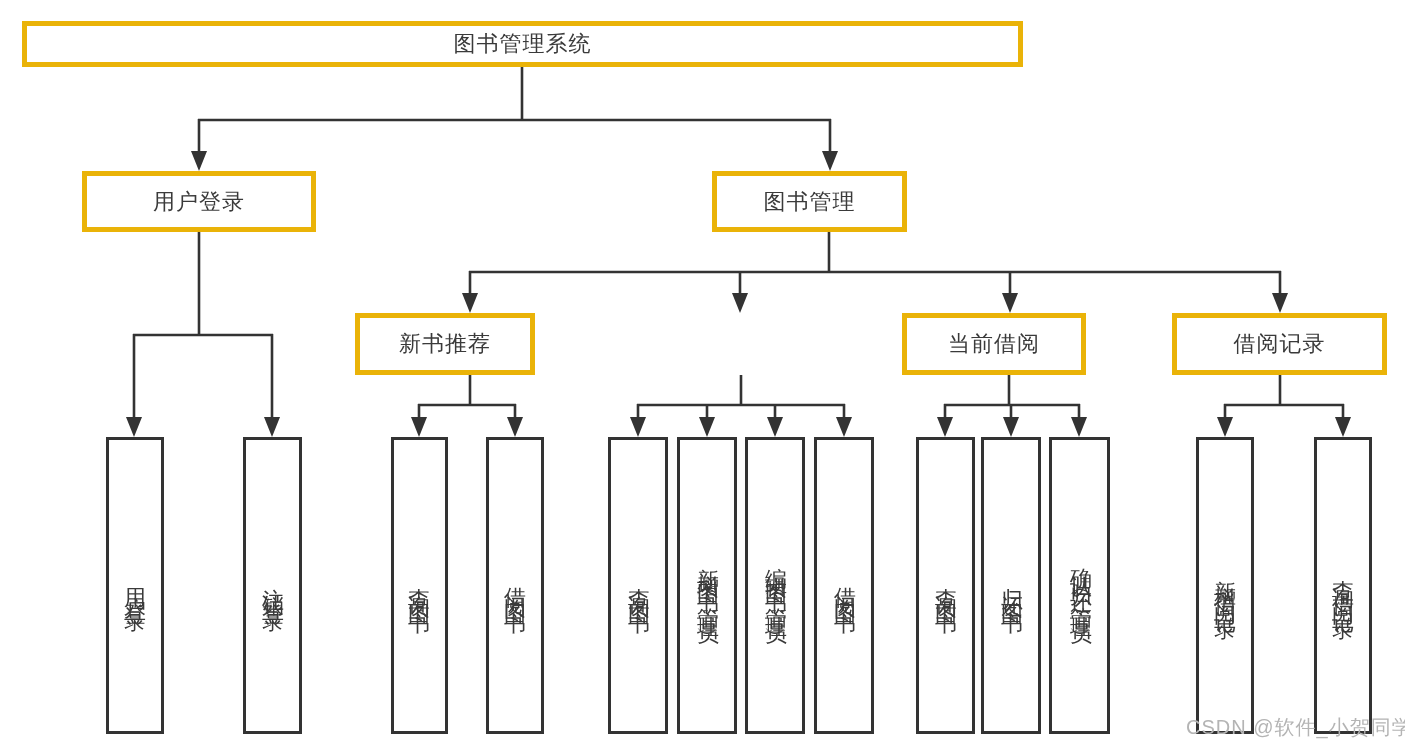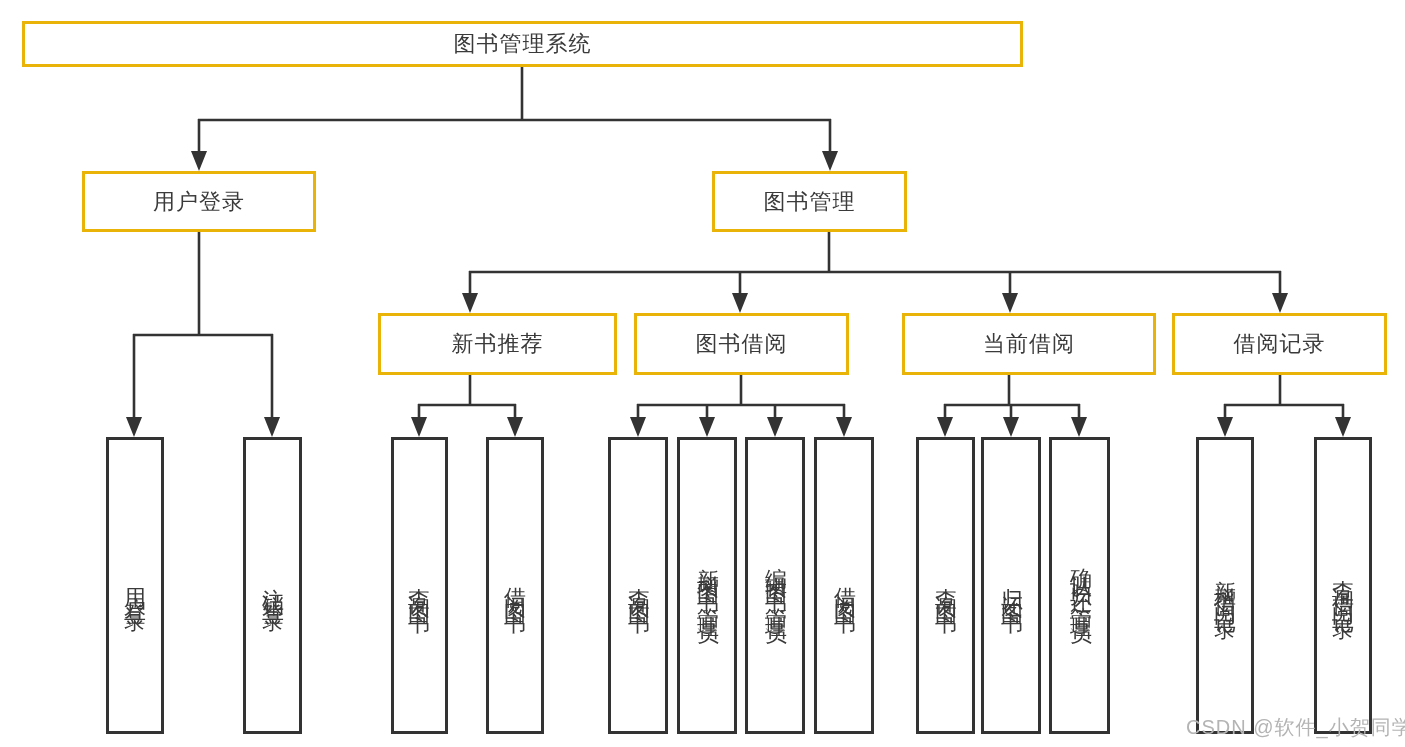--- a/index.html
+++ b/index.html
@@ -3,21 +3,21 @@
 <meta charset="utf-8">
 <style>
   html,body { margin:0; padding:0; background:#ffffff; }
   .canvas {
     position:relative; width:1405px; height:747px; background:#ffffff;
     font-family:"Liberation Sans", sans-serif; overflow:hidden;
   }
   .connectors { position:absolute; left:0; top:0; width:1405px; height:747px; z-index:1; }
   .box {
     position:absolute; box-sizing:border-box; background:#ffffff;
-    border:3px solid #eab308; color:#3a3a3a; z-index:2;
+    border:5px solid #eab308; color:#3a3a3a; z-index:2;
     display:flex; align-items:center; justify-content:center;
     font-size:22px; letter-spacing:1px; white-space:nowrap;
   }
   .vbox {
     position:absolute; box-sizing:border-box; background:#ffffff;
     border:3px solid #333333; color:#3a3a3a; z-index:2;
     writing-mode:vertical-rl; text-orientation:mixed;
     font-size:22px; letter-spacing:8px; text-align:center;
     line-height:52px; top:437px; height:297px;
   }
@@ -95,23 +95,22 @@
       <polygon points="1217,417 1233,417 1225,437"></polygon>
       <polygon points="1335,417 1351,417 1343,437"></polygon>
     </g>
   </svg>
 
   <div class="box" style="left:22px; top:21px; width:1001px; height:46px;">图书管理系统</div>
 
   <div class="box" style="left:82px; top:171px; width:234px; height:61px;">用户登录</div>
   <div class="box" style="left:712px; top:171px; width:195px; height:61px;">图书管理</div>
 
-  <div class="box" style="left:378px; top:313px; width:239px; height:62px;text-align:right;">新书推荐</div>
-  <div class="box" style="left:634px; top:313px; width:215px; height:62px;">图书借阅</div>
-  <div class="box" style="left:902px; top:313px; width:254px; height:62px;">当前借阅</div>
+  <div class="box" style="left:355px; top:313px; width:180px; height:62px;text-align:right;">新书推荐</div>
+  <div class="box" style="left:902px; top:313px; width:184px; height:62px;">当前借阅</div>
   <div class="box" style="left:1172px; top:313px; width:215px; height:62px;">借阅记录</div>
 
   <div class="vbox" style="left:106px; width:58px;">用户登录</div>
   <div class="vbox" style="left:243px; width:59px;">注销登录</div>
 
   <div class="vbox" style="left:391px; width:57px;">查询图书</div>
   <div class="vbox" style="left:486px; width:58px;">借阅图书</div>
 
   <div class="vbox" style="left:608px; width:60px;">查询图书</div>
   <div class="vbox" style="left:677px; width:60px;">新增图书（管理员）</div>

